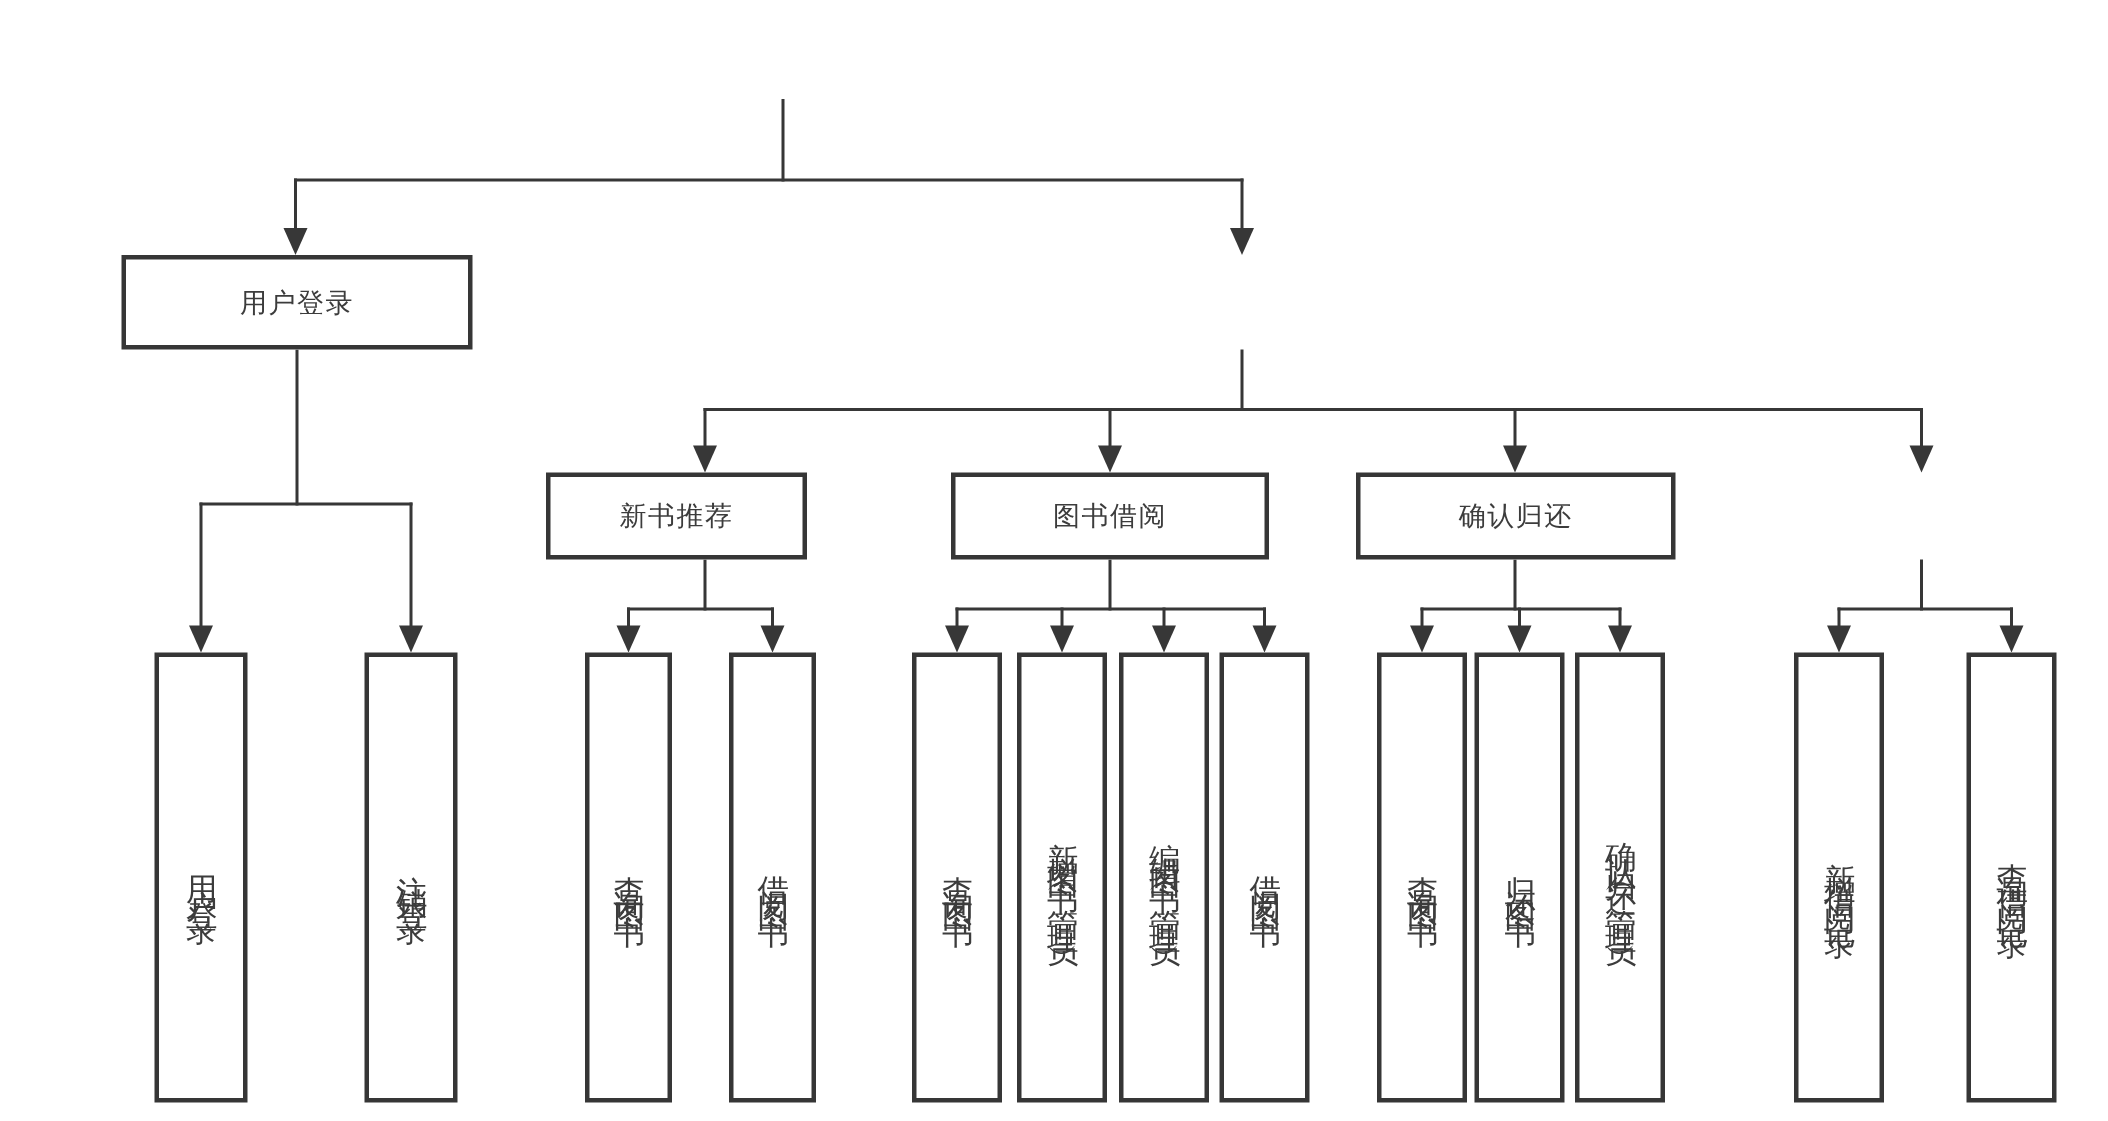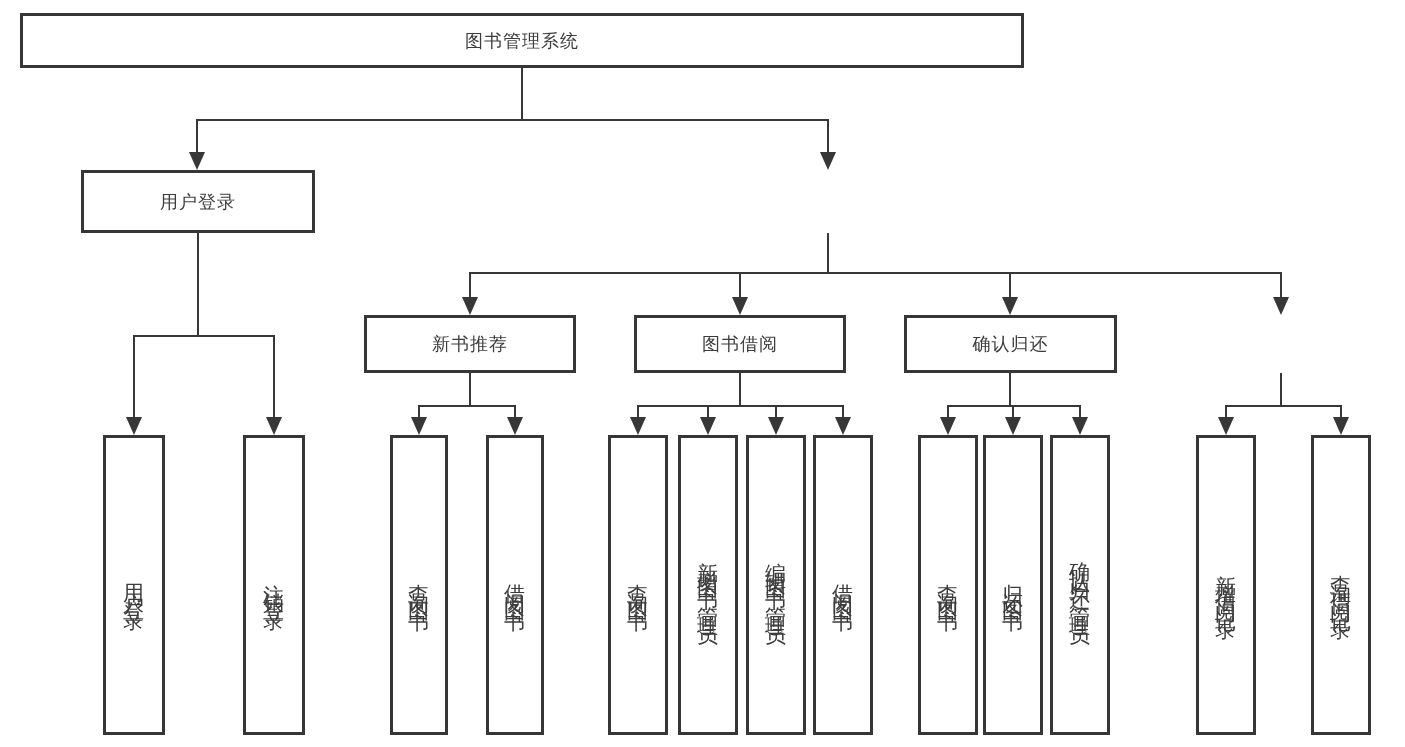--- a/index.html
+++ b/index.html
@@ -73,23 +73,20 @@
     color: #b5b5b5;
     z-index: 3;
     letter-spacing: 1px;
   }
 </style>
 </head>
 <body>
 
 <div id="canvas">
 
-  <div class="box" style="left:20px; top:13px; width:1004px; height:55px;">
-    <span>图书管理系统</span>
-  </div>
 
   <div class="line vline" style="left:521px; top:66px; height:55px;"></div>
   <div class="line hline" style="left:196px; top:119px; width:633px;"></div>
   <div class="line vline" style="left:196px; top:119px; height:35px;"></div>
   <div class="line vline" style="left:827px; top:119px; height:35px;"></div>
   <div class="arrow" style="left:189px; top:152px;"></div>
   <div class="arrow" style="left:820px; top:152px;"></div>
 
   <div class="box" style="left:81px; top:170px; width:234px; height:63px;">
     <span>用户登录</span>
@@ -106,21 +103,21 @@
   <div class="line hline" style="left:469px; top:272px; width:813px;"></div>
   <div class="line vline" style="left:469px; top:272px; height:27px;"></div>
   <div class="line vline" style="left:739px; top:272px; height:27px;"></div>
   <div class="line vline" style="left:1009px; top:272px; height:27px;"></div>
   <div class="line vline" style="left:1280px; top:272px; height:27px;"></div>
   <div class="arrow" style="left:462px; top:297px;"></div>
   <div class="arrow" style="left:732px; top:297px;"></div>
   <div class="arrow" style="left:1002px; top:297px;"></div>
   <div class="arrow" style="left:1273px; top:297px;"></div>
 
-  <div class="box" style="left:364px; top:315px; width:212px; height:58px;">
+  <div class="box" style="left:364px; top:315px; width:174px; height:58px;">
     <span>新书推荐</span>
   </div>
   <div class="box" style="left:634px; top:315px; width:212px; height:58px;">
     <span>图书借阅</span>
   </div>
   <div class="box" style="left:904px; top:315px; width:213px; height:58px;">
     <span>确认归还</span>
   </div>
 
   <div class="line vline" style="left:469px; top:373px; height:34px;"></div>

